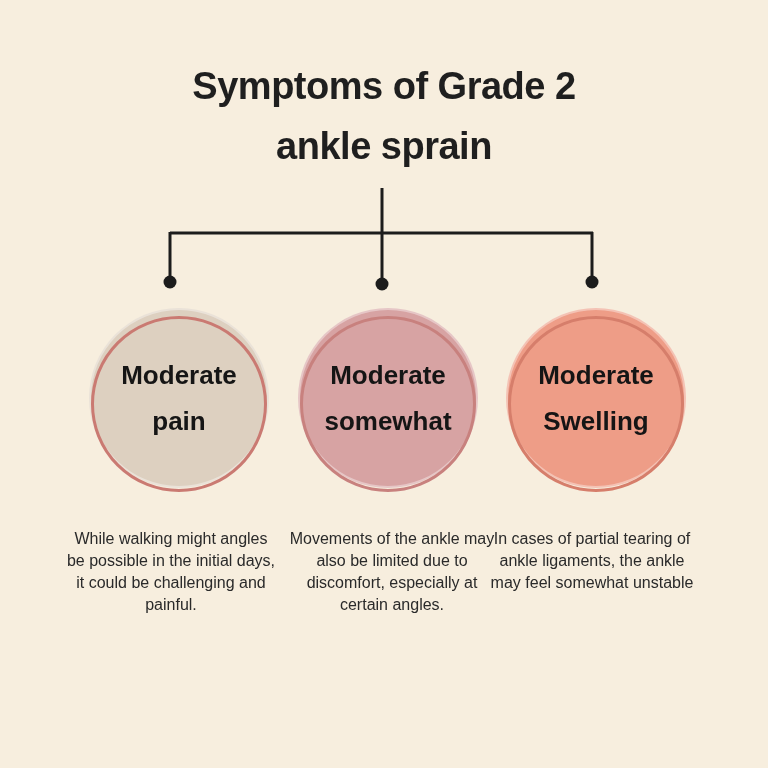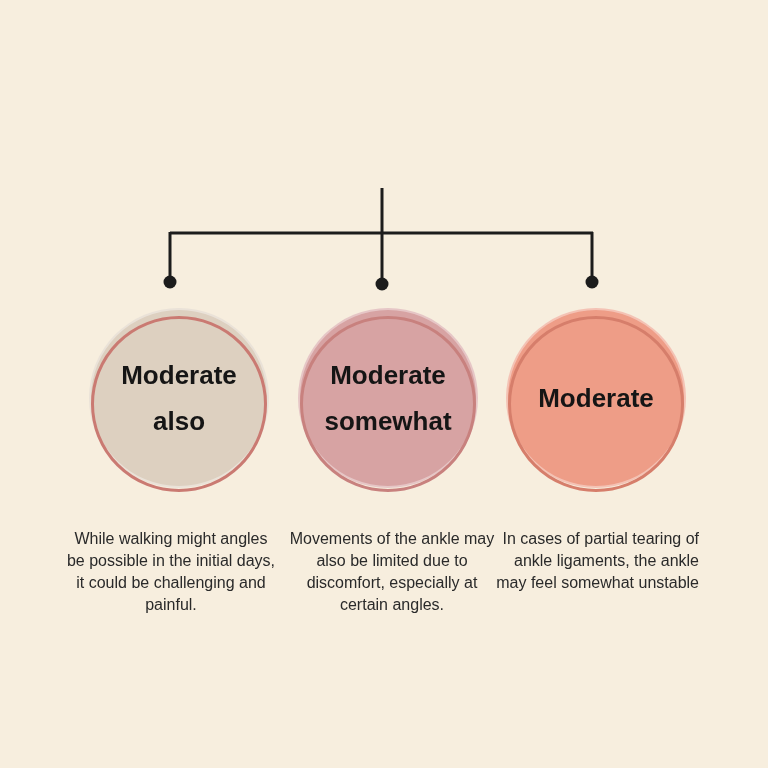--- a/index.html
+++ b/index.html
@@ -63,68 +63,73 @@
     position:absolute;
     top:528px;
     width:214px;
     text-align:center;
     font-size:16px;
     line-height:22px;
     color:#2a2a2a;
   }
   .desc-1{left:64px;}
   .desc-2{left:273px;margin-left:12px;}
-  .desc-3{left:485px;text-align:right;}
+  .desc-3{left:485px;}
   .circ-1{left:89px;top:308px;}
   .circ-2{left:298px;top:308px;}
   .circ-3{left:506px;top:308px;}
 </style>
 </head>
 <body>
 
 <div class="canvas">
 
+  <div class="title">
+    <div>Symptoms of Grade 2</div>
+    <div>ankle sprain</div>
+  </div>
 
   <svg class="connector" width="768" height="768" viewBox="0 0 768 768">
     <g stroke="#1c1c1c" stroke-width="3" fill="none">
       <line x1="382" y1="188" x2="382" y2="282"></line>
       <line x1="170" y1="233" x2="593" y2="233"></line>
       <line x1="170" y1="232" x2="170" y2="280"></line>
       <line x1="592" y1="232" x2="592" y2="280"></line>
     </g>
     <g fill="#1c1c1c">
       <circle cx="170" cy="282" r="6.5"></circle>
       <circle cx="382" cy="284" r="6.5"></circle>
       <circle cx="592" cy="282" r="6.5"></circle>
     </g>
   </svg>
 
   <div class="symptom-circle circ-1">
     <div class="circle-fill" style="background-color: rgb(221, 208, 192);"></div>
     <div class="circle-ring" style="border-color: rgb(202, 122, 114);"></div>
     <div class="circle-label">
       <div>Moderate</div>
-      <div>also</div>
+      <div>pain</div>
     </div>
   </div>
 
   <div class="symptom-circle circ-2">
     <div class="circle-fill" style="background-color: rgb(215, 163, 163);"></div>
     <div class="circle-ring" style="border-color: rgb(200, 129, 126);"></div>
     <div class="circle-label">
       <div>Moderate</div>
       <div>somewhat</div>
     </div>
   </div>
 
   <div class="symptom-circle circ-3">
     <div class="circle-fill" style="background-color: rgb(238, 157, 135);"></div>
     <div class="circle-ring" style="border-color: rgb(214, 126, 107);"></div>
     <div class="circle-label">
       <div>Moderate</div>
+      <div>Swelling</div>
     </div>
   </div>
 
   <div class="description desc-1">While walking might angles be possible in the initial days, it could be challenging and painful.</div>
   <div class="description desc-2">Movements of the ankle may also be limited due to discomfort, especially at certain angles.</div>
   <div class="description desc-3">In cases of partial tearing of ankle ligaments, the ankle may feel somewhat unstable</div>
 
 </div>
 
 </body></html>

